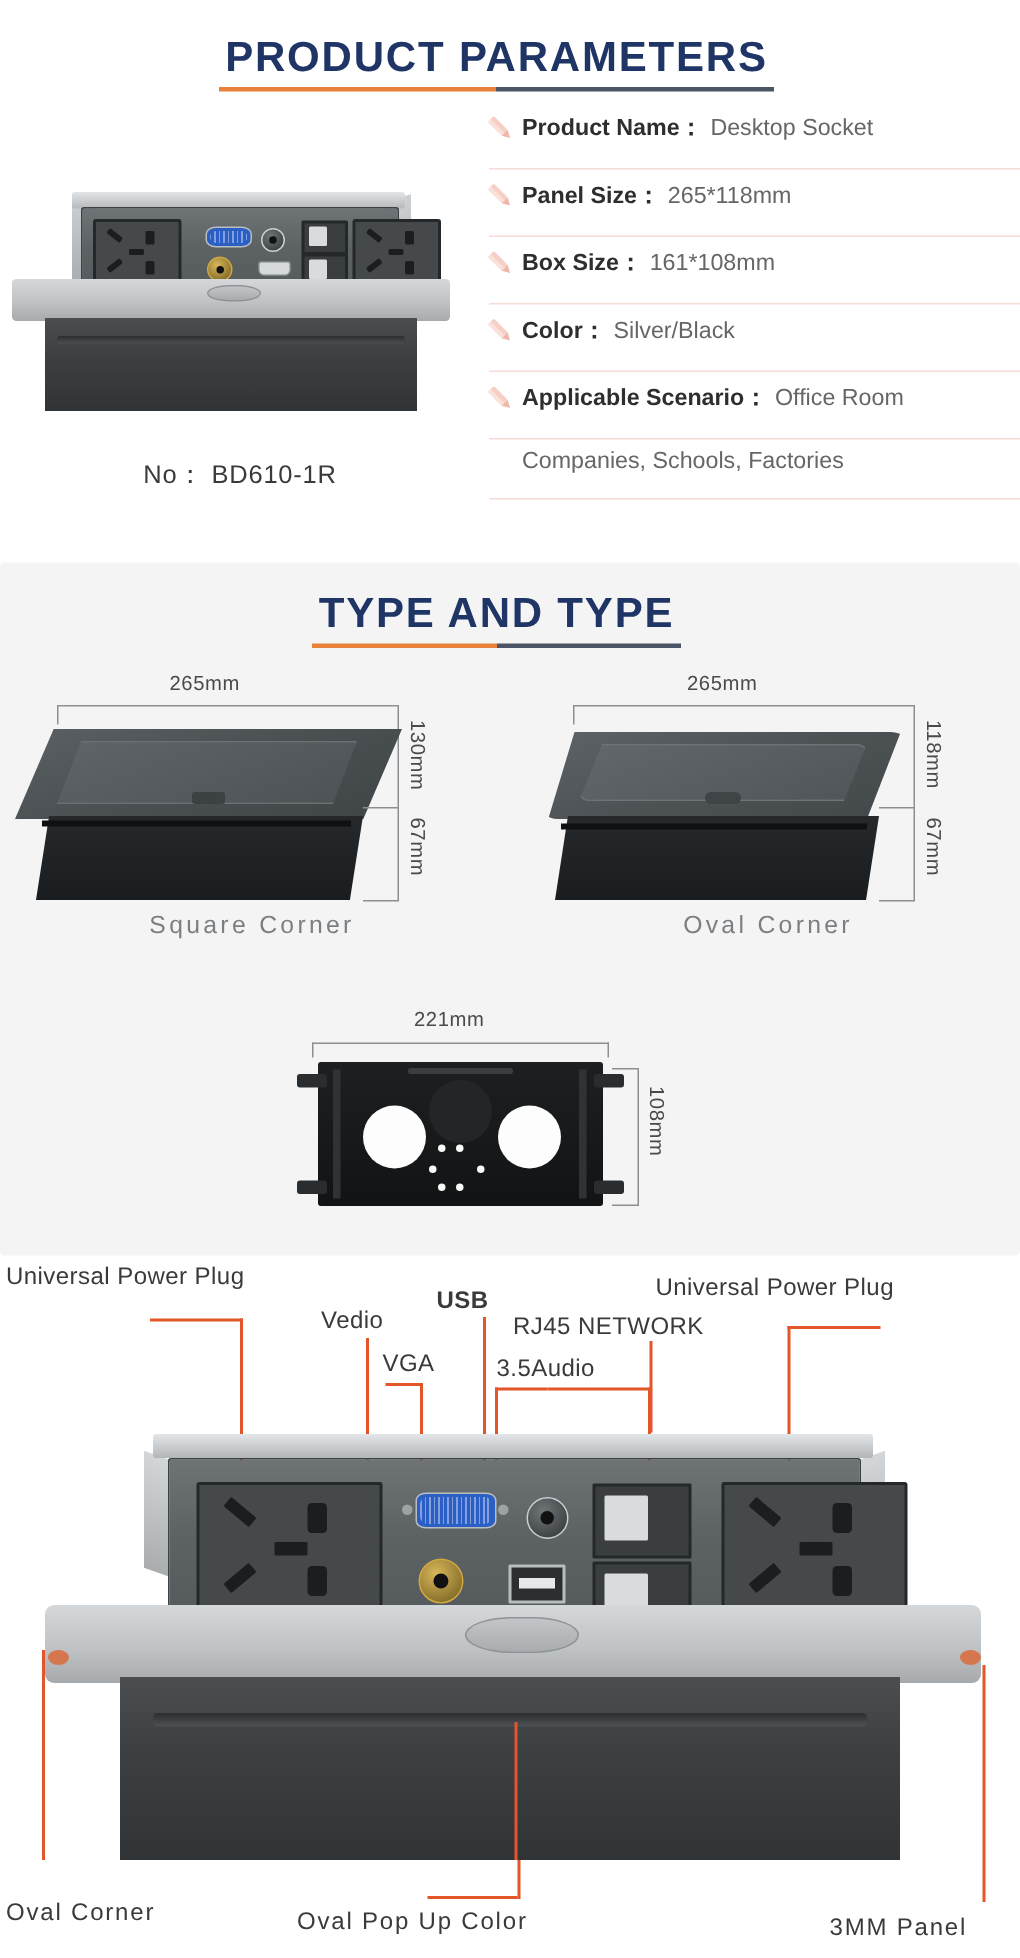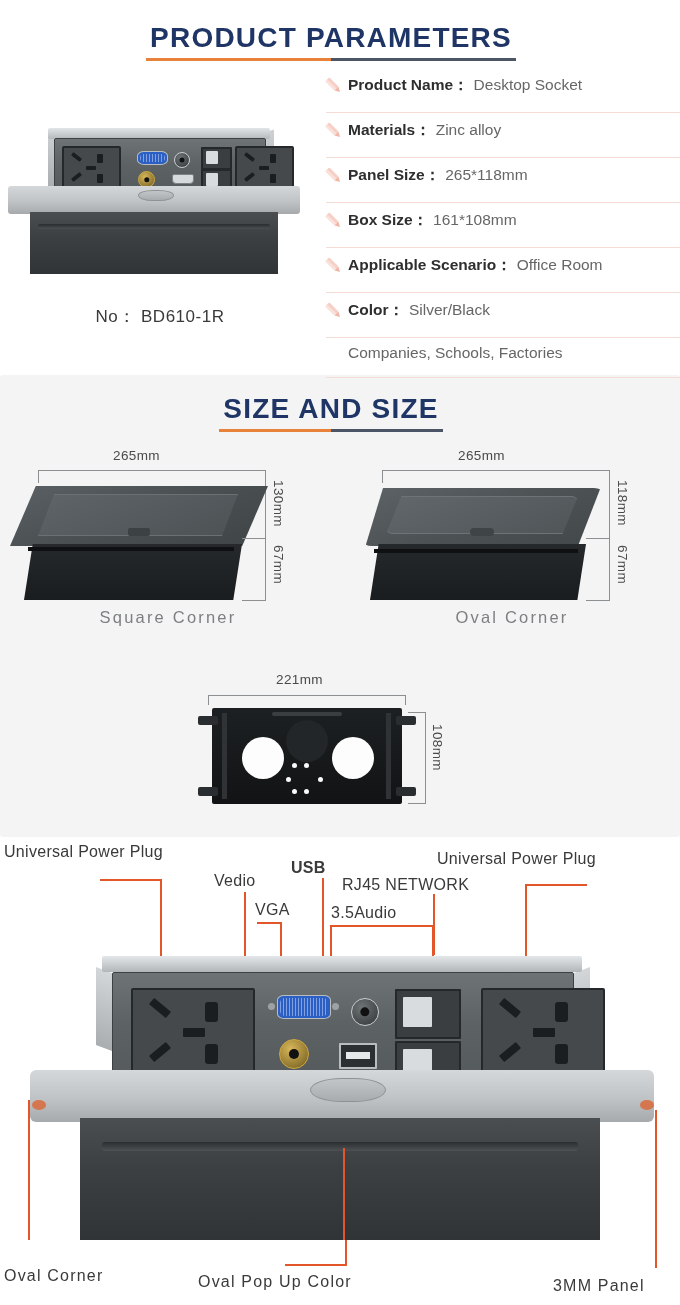--- a/index.html
+++ b/index.html
@@ -190,31 +190,20 @@
       <g transform="rotate(-45 12 12)">
         <rect x="9.2" y="2.5" width="5.6" height="13" rx="1" fill="#f6cfc6"></rect>
         <rect x="9.2" y="2.5" width="2.6" height="13" fill="#fae2db"></rect>
         <polygon points="9.2,15.5 14.8,15.5 12,20.5" fill="#f0b6a8"></polygon>
       </g>
     </svg>
     <div class="ptext"><b>Product Name：</b><span class="v">Desktop Socket</span></div>
     <div class="line"></div>
   </div>
 
-  <div class="prow">
-    <svg class="pencil" viewBox="0 0 24 24">
-      <g transform="rotate(-45 12 12)">
-        <rect x="9.2" y="2.5" width="5.6" height="13" rx="1" fill="#f6cfc6"></rect>
-        <rect x="9.2" y="2.5" width="2.6" height="13" fill="#fae2db"></rect>
-        <polygon points="9.2,15.5 14.8,15.5 12,20.5" fill="#f0b6a8"></polygon>
-      </g>
-    </svg>
-    <div class="ptext"><b>Materials：</b><span class="v">Zinc alloy</span></div>
-    <div class="line"></div>
-  </div>
 
   <div class="prow">
     <svg class="pencil" viewBox="0 0 24 24">
       <g transform="rotate(-45 12 12)">
         <rect x="9.2" y="2.5" width="5.6" height="13" rx="1" fill="#f6cfc6"></rect>
         <rect x="9.2" y="2.5" width="2.6" height="13" fill="#fae2db"></rect>
         <polygon points="9.2,15.5 14.8,15.5 12,20.5" fill="#f0b6a8"></polygon>
       </g>
     </svg>
     <div class="ptext"><b>Panel Size：</b><span class="v">265*118mm</span></div>
@@ -234,44 +223,44 @@
   </div>
 
   <div class="prow">
     <svg class="pencil" viewBox="0 0 24 24">
       <g transform="rotate(-45 12 12)">
         <rect x="9.2" y="2.5" width="5.6" height="13" rx="1" fill="#f6cfc6"></rect>
         <rect x="9.2" y="2.5" width="2.6" height="13" fill="#fae2db"></rect>
         <polygon points="9.2,15.5 14.8,15.5 12,20.5" fill="#f0b6a8"></polygon>
       </g>
     </svg>
-    <div class="ptext"><b>Applicable Scenario：</b><span class="v">Office Room</span></div>
+    <div class="ptext"><b>Color：</b><span class="v">Silver/Black</span></div>
     <div class="line"></div>
   </div>
 
   <div class="prow">
     <svg class="pencil" viewBox="0 0 24 24">
       <g transform="rotate(-45 12 12)">
         <rect x="9.2" y="2.5" width="5.6" height="13" rx="1" fill="#f6cfc6"></rect>
         <rect x="9.2" y="2.5" width="2.6" height="13" fill="#fae2db"></rect>
         <polygon points="9.2,15.5 14.8,15.5 12,20.5" fill="#f0b6a8"></polygon>
       </g>
     </svg>
-    <div class="ptext"><b>Color：</b><span class="v">Silver/Black</span></div>
+    <div class="ptext"><b>Applicable Scenario：</b><span class="v">Office Room</span></div>
     <div class="line"></div>
   </div>
 
   <div class="cont-row">
     <div class="ptext">Companies, Schools, Factories</div>
     <div class="line"></div>
   </div>
 </div>
 
 <div class="sec-title" style="top:393px;">
-  <span class="txt"><span>SIZE AND SIZE</span><span class="ul"></span></span>
+  <span class="txt"><span>TYPE AND TYPE</span><span class="ul"></span></span>
 </div>
 
 <div class="dimbox" style="left:8px;top:448px;width:320px;height:180px;">
 
   <div class="dim-lbl" style="left:105px;top:0px;">265mm</div>
   <div class="dim-line" style="left:30px;top:22px;width:228px;height:1px;"></div>
   <div class="dim-line" style="left:30px;top:22px;width:1px;height:13px;"></div>
   <div class="dim-line" style="left:257px;top:22px;width:1px;height:68px;"></div>
 
   <div class="abs" style="left:2px;top:38px;width:258px;height:60px;background:linear-gradient(160deg,#5a6063 0%,#4a4f52 50%,#3f4447 100%);clip-path:polygon(10% 0,100% 0,90% 100%,0 100%);"></div>

